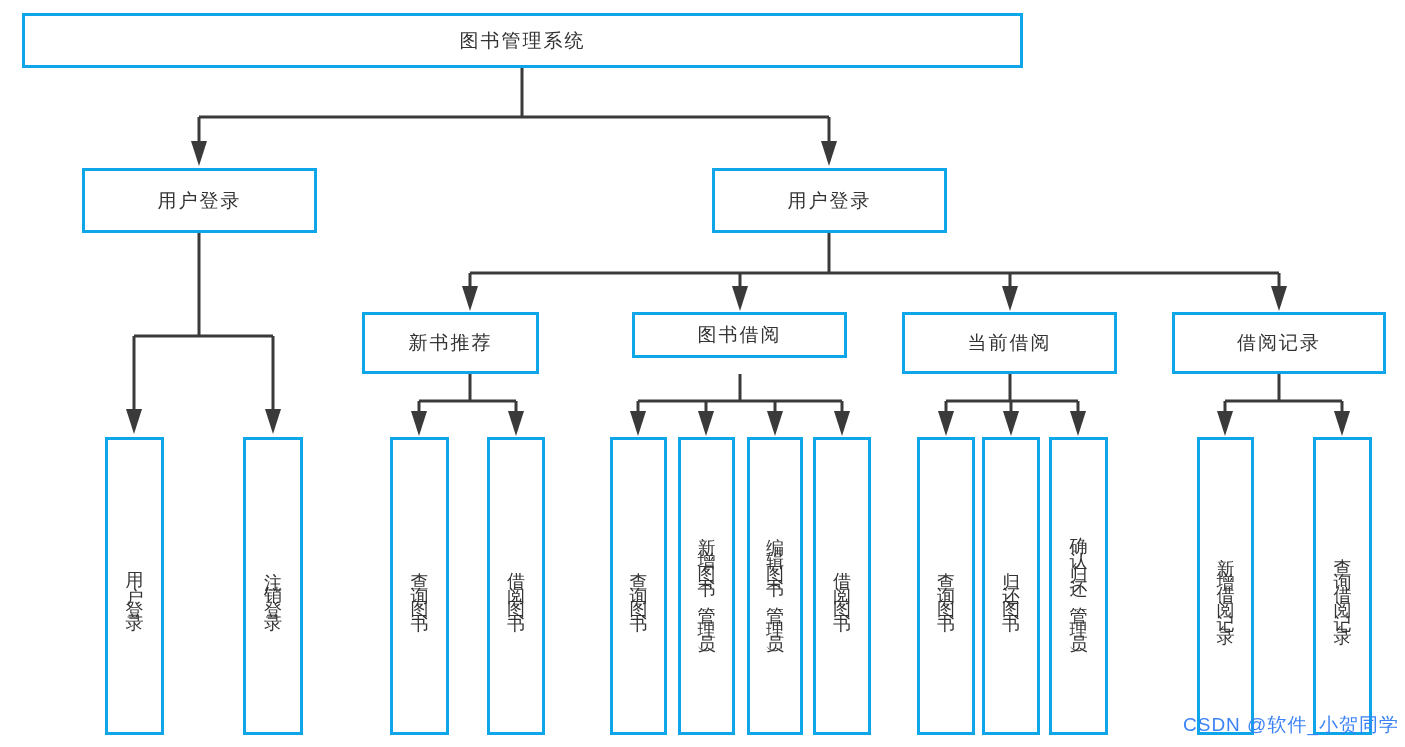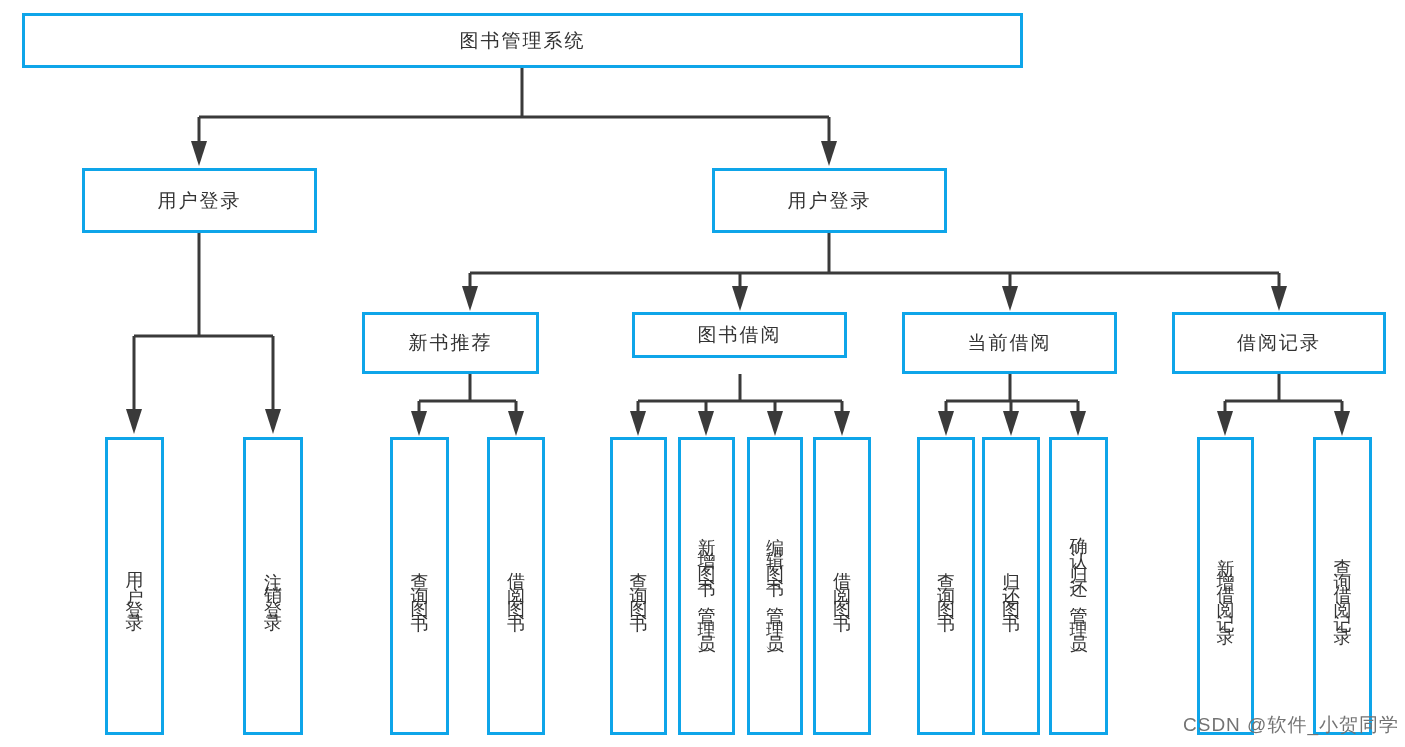--- a/index.html
+++ b/index.html
@@ -13,21 +13,21 @@
     position:absolute;background:#ffffff;border:3px solid #0ea5e9;
     display:flex;align-items:center;justify-content:center;color:#333333;
   }
   .box.h .label{font-size:19px;letter-spacing:2px;white-space:nowrap;}
   .box.v .label{
     writing-mode:vertical-rl;text-orientation:mixed;
     font-size:18px;letter-spacing:14px;line-height:1;white-space:nowrap;
   }
   .watermark{
     position:absolute;left:1183px;top:712px;width:215px;
-    font-size:19px;color:#737373;letter-spacing:1px;white-space:nowrap;
+    font-size:19px;color:#3b82f6;letter-spacing:1px;white-space:nowrap;
   }
 </style>
 </head>
 <body>
 
 <div class="stage">
 
   <svg class="wires" width="1405" height="747" viewBox="0 0 1405 747">
     <g stroke="#3a3a3a" stroke-width="3" fill="none">
 

